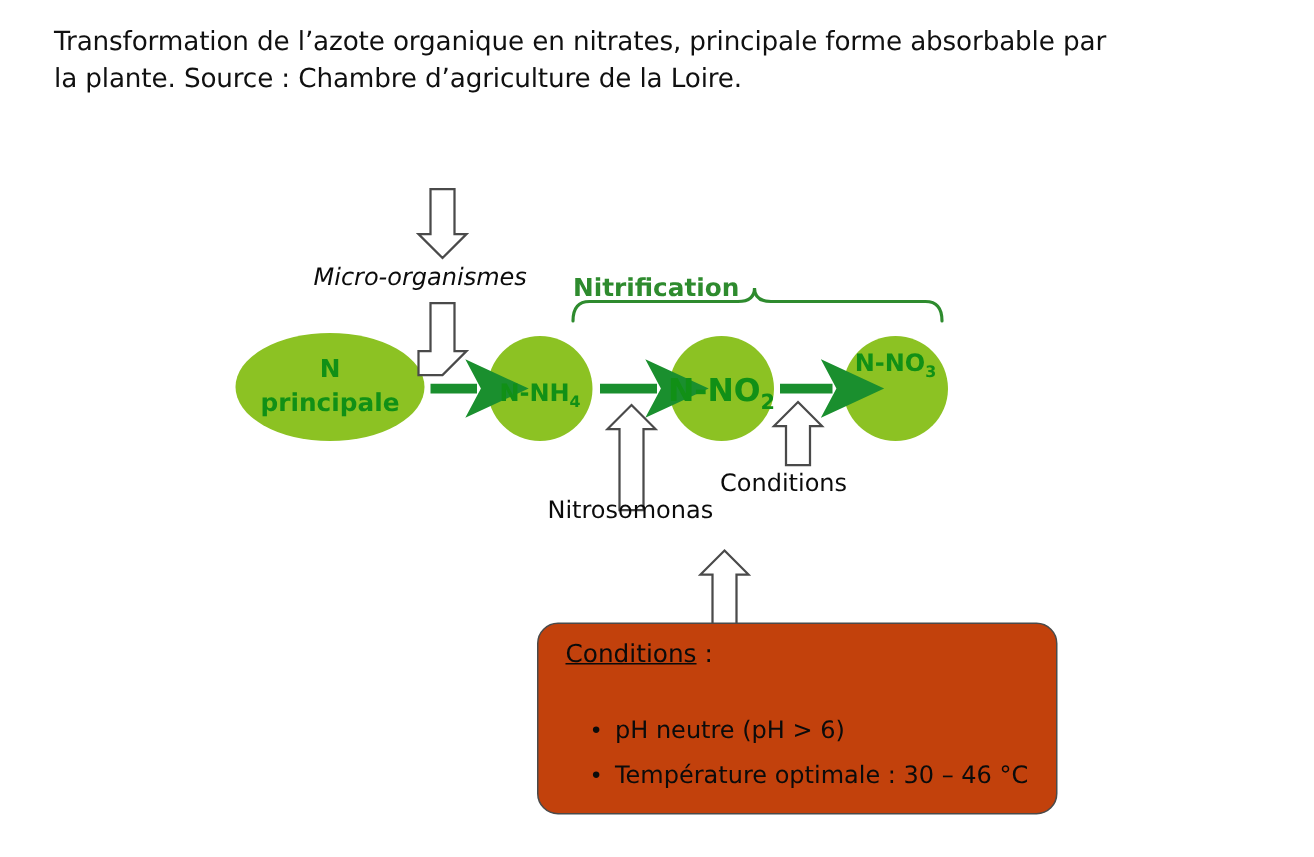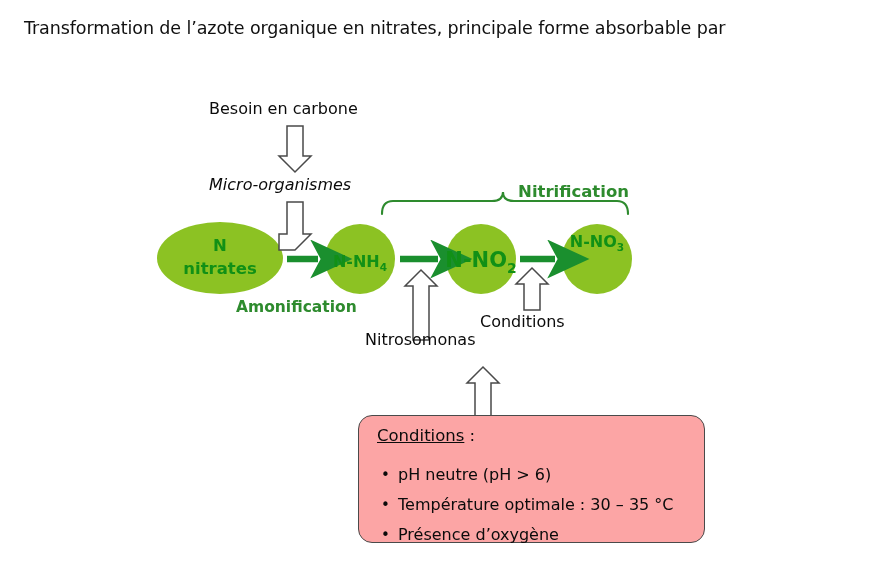--- a/index.html
+++ b/index.html
@@ -20,21 +20,21 @@
   #title-block {
     position: absolute;
     left: 24px;
     top: 16px;
     width: 838px;
     font-size: 17.5px;
     line-height: 1.42;
     color: #101010;
     letter-spacing: -0.1px;
   }
-  #title-block .title-line { display: block; white-space: nowrap; }
+  #title-block .title-line { display: block; white-space: nowrap; margin-left: 12px; }
 
   
   #diagram {
     position: absolute;
     left: 0;
     top: 0;
     width: 876px;
     height: 571px;
   }
   #diagram-svg {
@@ -88,50 +88,50 @@
     white-space: nowrap;
     font-weight: bold;
     color: #2e8b2e;
     font-size: 15.5px;
   }
   #label-amonification { left: 236px; top: 298px; }
   #label-nitrification {
     left: 382px;
     top: 182px;
     width: 247px;
-    text-align: right;
+    text-align: left;
     font-size: 16.5px;
   }
 
   
   #conditions-box {
     position: absolute;
     left: 358px;
     top: 415px;
     width: 347px;
     height: 128px;
     border: 1.6px solid #4a4a4a;
     border-radius: 14px;
-    background: #fca5a5;
+    background: #c2410c;
     box-sizing: border-box;
   }
   #conditions-heading {
     position: absolute;
     left: 18px;
     top: 10px;
     font-size: 16.5px;
     color: #0b0b0b;
     white-space: nowrap;
   }
   #conditions-heading .underlined { text-decoration: underline; }
   #conditions-list {
     position: absolute;
     left: 18px;
     top: 40px;
-    margin: 4px;
+    margin: 16px;
     padding: 0;
     list-style: none;
   }
   #conditions-list li {
     font-size: 16px;
     color: #0b0b0b;
     line-height: 29px;
     white-space: nowrap;
   }
   #conditions-list li::before {
@@ -139,20 +139,21 @@
     display: inline-block;
     width: 17px;
     font-size: 15px;
   }
 </style>
 </head>
 <body>
 
 <div id="title-block">
   <span class="title-line">Transformation de l’azote organique en nitrates, principale forme absorbable par</span>
+  <span class="title-line">la plante. Source : Chambre d’agriculture de la Loire.</span>
 </div>
 
 <div id="diagram">
 
   <svg id="diagram-svg" viewBox="0 0 876 571">
     <defs>
       <marker id="flowhead" markerWidth="7" markerHeight="7" refX="1.2" refY="3" orient="auto">
         <path d="M0,0 L6.5,3 L0,6 L1.6,3 Z" fill="#1a8f2e"></path>
       </marker>
     </defs>
@@ -174,45 +175,42 @@
 
     <path d="M421,270 L437,286 L429,286 L429,340 L413,340 L413,286 L405,286 Z" fill="#ffffff" stroke="#4a4a4a" stroke-width="1.5" stroke-linejoin="miter"></path>
 
     <path d="M532,268 L548,284 L540,284 L540,310 L524,310 L524,284 L516,284 Z" fill="#ffffff" stroke="#4a4a4a" stroke-width="1.5" stroke-linejoin="miter"></path>
 
     <path d="M483,367 L499,383 L491,383 L491,417 L475,417 L475,383 L467,383 Z" fill="#ffffff" stroke="#4a4a4a" stroke-width="1.5" stroke-linejoin="miter"></path>
   </svg>
 
   <div class="node-label" id="node-n-organique">
     <div>N</div>
-    <div>nitrates</div>
+    <div>principale</div>
   </div>
 
   <div class="node-label" id="node-n-nh4">
     <span>N-NH</span><span class="sub">4</span>
   </div>
 
   <div class="node-label" id="node-n-no2">
     <span>N-NO</span><span class="sub">2</span>
   </div>
 
   <div class="node-label" id="node-n-no3">
     <span>N-NO</span><span class="sub">3</span>
   </div>
 
-  <div class="plain-label" id="label-besoin-carbone">Besoin en carbone</div>
   <div class="plain-label" id="label-micro-organismes">Micro-organismes</div>
   <div class="plain-label" id="label-nitrosomonas">Nitrosomonas</div>
   <div class="plain-label" id="label-nitrobacter">Conditions</div>
 
-  <div class="process-label" id="label-amonification">Amonification</div>
   <div class="process-label" id="label-nitrification">Nitrification</div>
 
   <div id="conditions-box">
     <div id="conditions-heading"><span class="underlined">Conditions</span><span> :</span></div>
     <ul id="conditions-list">
       <li>pH neutre (pH &gt; 6)</li>
-      <li>Température optimale : 30 – 35 °C</li>
-      <li>Présence d’oxygène</li>
+      <li>Température optimale : 30 – 46 °C</li>
     </ul>
   </div>
 
 </div>
 
 </body></html>

